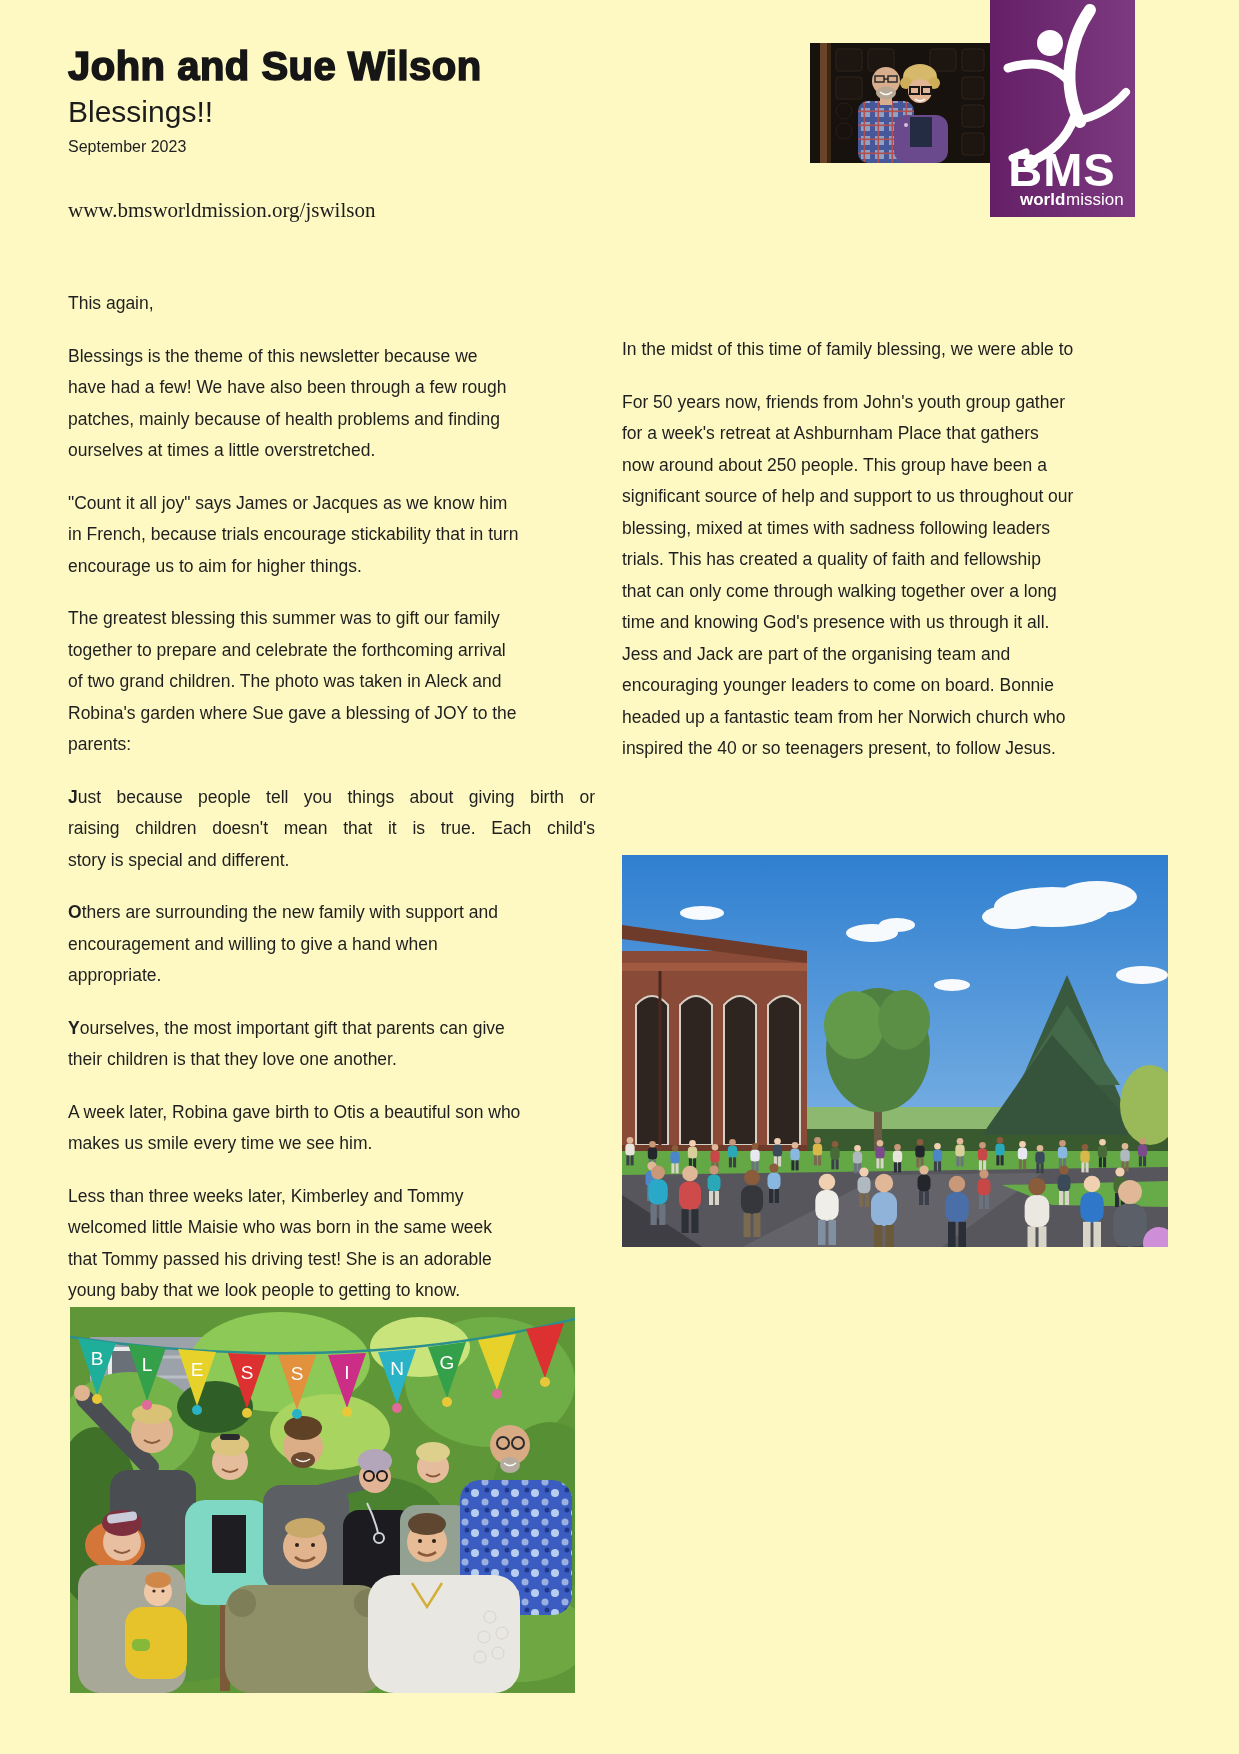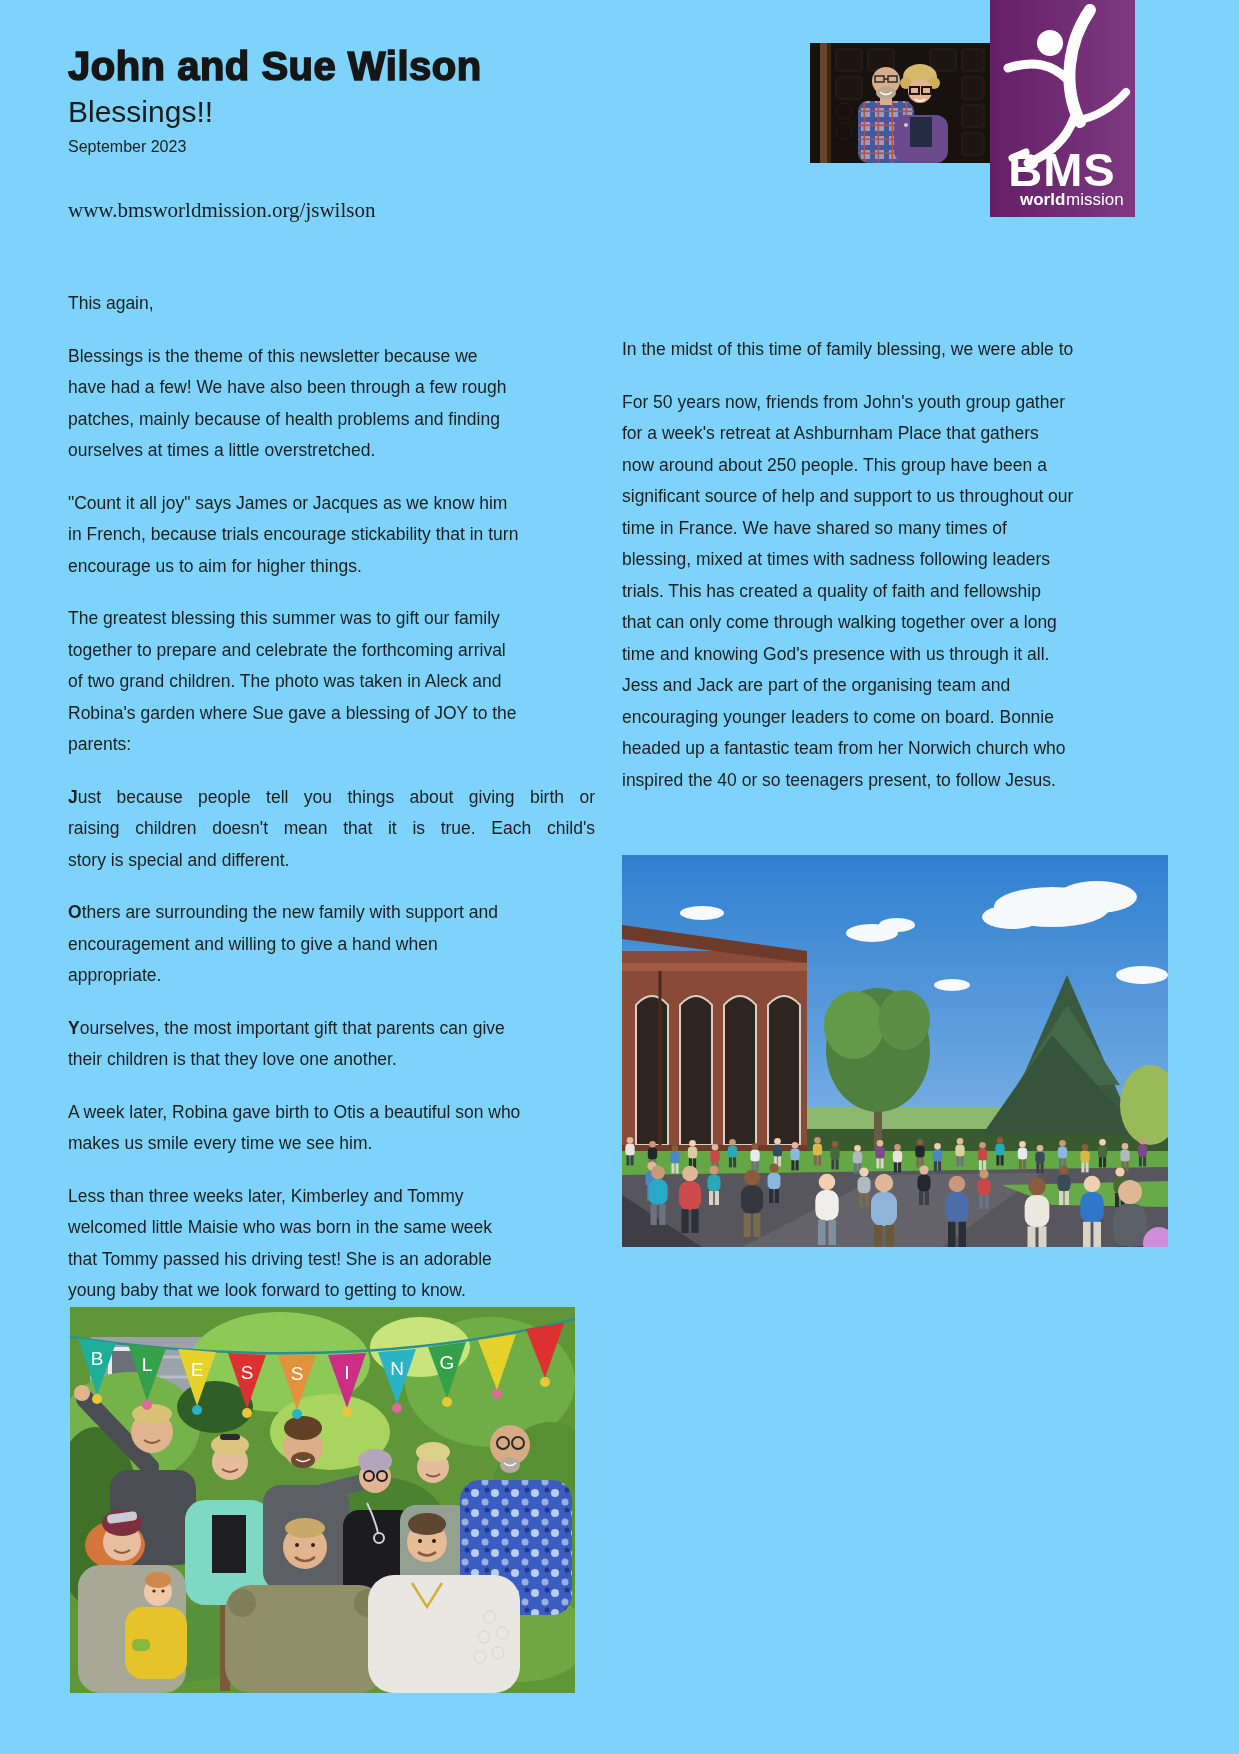--- a/index.html
+++ b/index.html
@@ -1,16 +1,16 @@
 <!DOCTYPE html>
 <html><head>
 <meta charset="utf-8">
 <style>
   html,body{margin:0;padding:0;background:#fff;}
-  .page{position:relative;width:1239px;height:1754px;background:#7dd3fc;overflow:hidden;
+  .page{position:relative;width:1239px;height:1754px;background:#fef9c3;overflow:hidden;
         font-family:"Liberation Sans",sans-serif;color:#1c1c1c;}
   .abs{position:absolute;}
   .title{left:68px;top:44px;font-size:40px;font-weight:bold;-webkit-text-stroke:1.6px #161616;letter-spacing:.5px;color:#161616;}
   .subtitle{left:68px;top:95px;font-size:30px;color:#1c1c1c;}
   .date{left:68px;top:138px;font-size:16px;color:#222;}
   .url{left:68px;top:198px;font-size:21px;color:#1c1c1c;font-family:Liberation Serif, serif;}
   .col{line-height:31.5px;font-size:17.5px;color:#1f1f1f;}
   .col-left{left:68px;top:288px;width:527px;}
   .col-right{left:622px;top:334px;width:483px;}
   .para{margin:0 0 21px 0;}
@@ -147,33 +147,32 @@
         <div class="ln">their children is that they love one another.</div>
       </div>
       <div class="para">
         <div class="ln">A week later, Robina gave birth to Otis a beautiful son who</div>
         <div class="ln">makes us smile every time we see him.</div>
       </div>
       <div class="para">
         <div class="ln">Less than three weeks later, Kimberley and Tommy</div>
         <div class="ln">welcomed little Maisie who was born in the same week</div>
         <div class="ln">that Tommy passed his driving test! She is an adorable</div>
-        <div class="ln">young baby that we look forward to getting to know.</div>
+        <div class="ln">young baby that we look people to getting to know.</div>
       </div>
     </div>
   <div class="abs col col-right">
       <div class="para">
         <div class="ln">In the midst of this time of family blessing, we were able to</div>
       </div>
       <div class="para">
         <div class="ln">For 50 years now, friends from John's youth group gather</div>
         <div class="ln">for a week's retreat at Ashburnham Place that gathers</div>
         <div class="ln">now around about 250 people. This group have been a</div>
         <div class="ln">significant source of help and support to us throughout our</div>
-        <div class="ln">time in France. We have shared so many times of</div>
         <div class="ln">blessing, mixed at times with sadness following leaders</div>
         <div class="ln">trials. This has created a quality of faith and fellowship</div>
         <div class="ln">that can only come through walking together over a long</div>
         <div class="ln">time and knowing God's presence with us through it all.</div>
         <div class="ln">Jess and Jack are part of the organising team and</div>
         <div class="ln">encouraging younger leaders to come on board. Bonnie</div>
         <div class="ln">headed up a fantastic team from her Norwich church who</div>
         <div class="ln">inspired the 40 or so teenagers present, to follow Jesus.</div>
       </div>
     </div>

